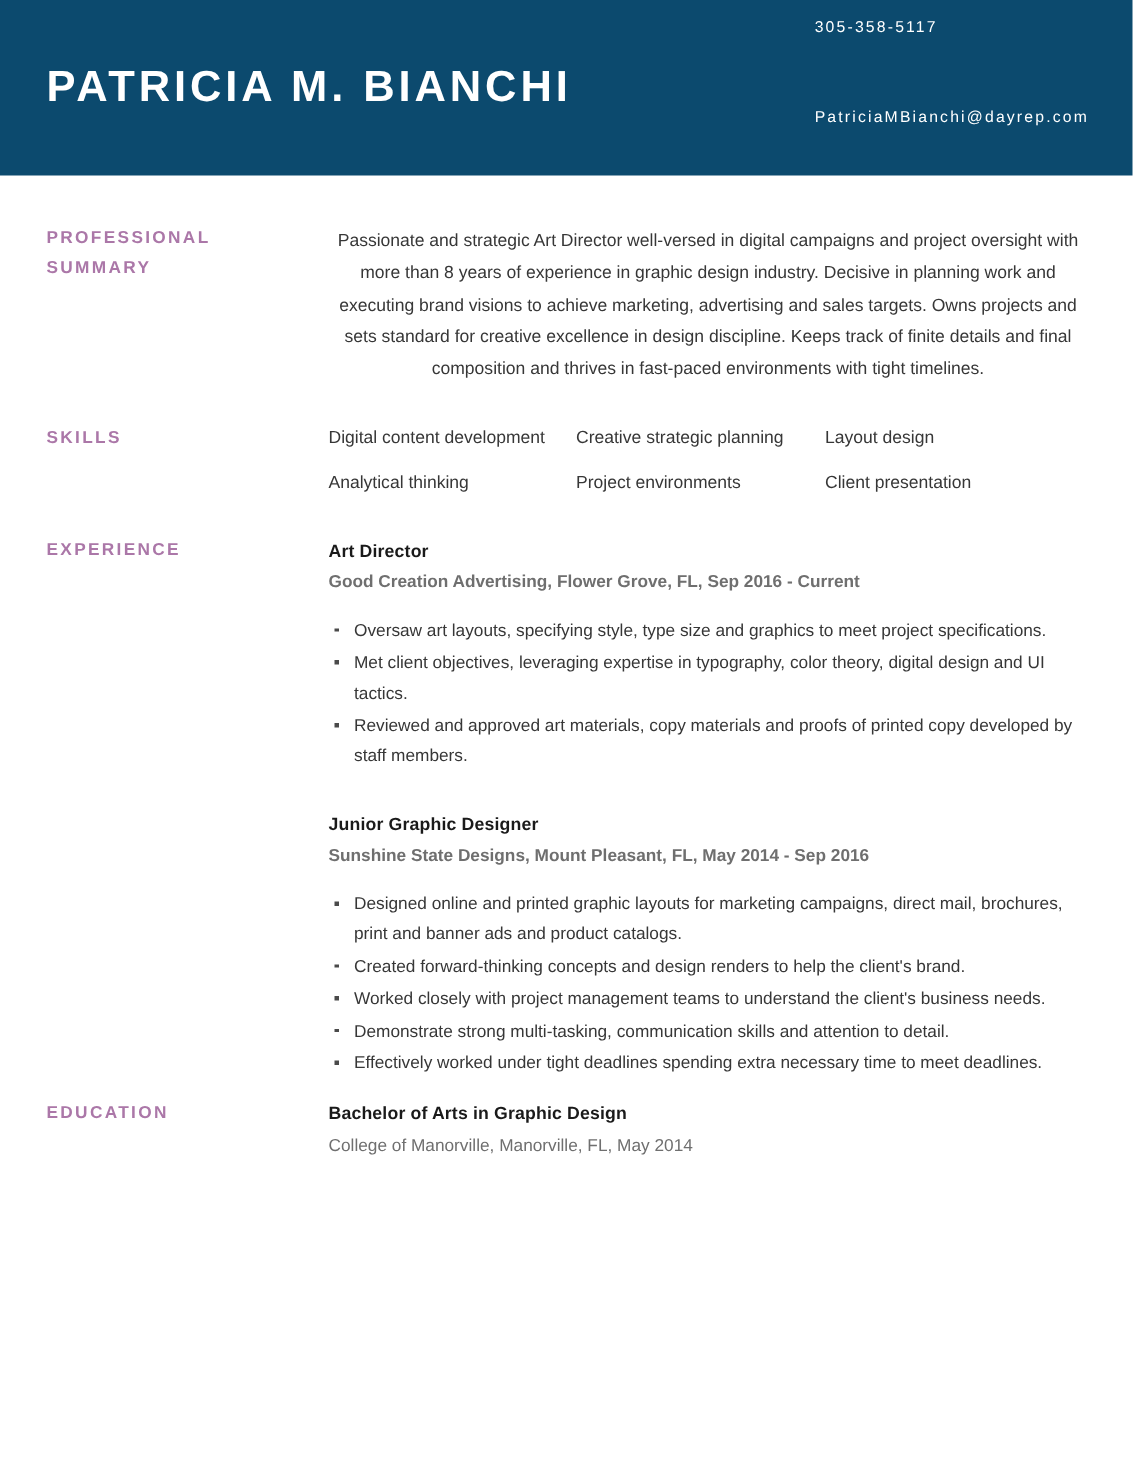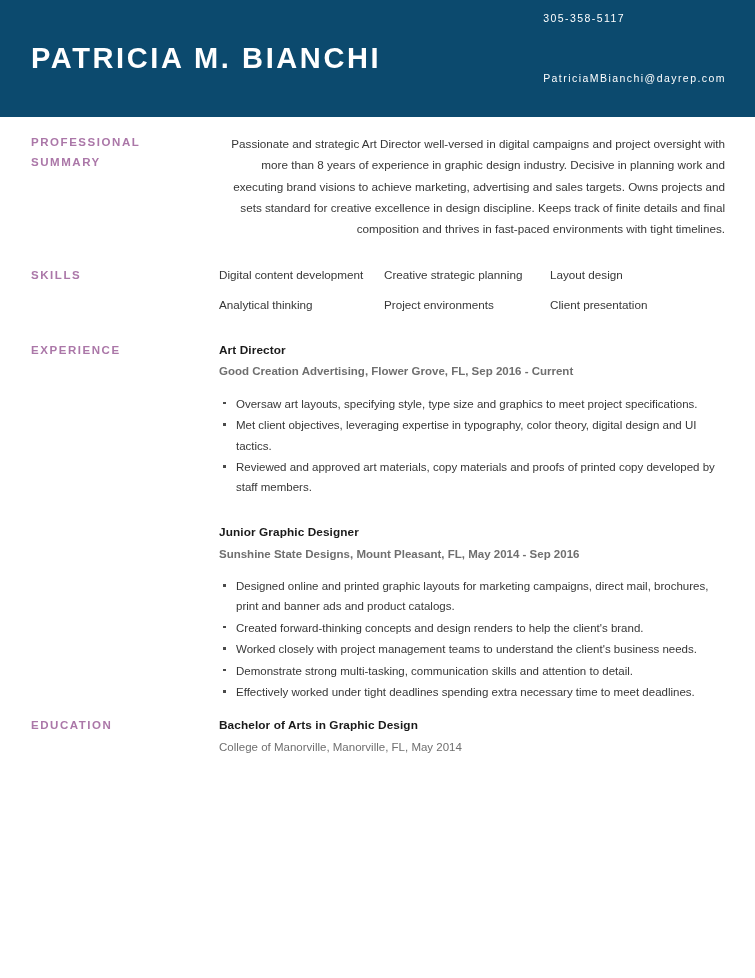--- a/index.html
+++ b/index.html
@@ -74,27 +74,27 @@
     line-height: 1.72;
     padding-top: 0px;
   }
 
   .sec-body {
     flex: 1 1 auto;
     min-width: 0;
   }
 
   
-  .sec-summary { margin-top: 16px; }
+  .sec-summary { margin-top: 33px; }
 
   .summary-text {
     font-size: 11.7px;
     line-height: 1.82;
     color: #373737;
-    text-align: right;
+    text-align: center;
   }
 
   
   .sec-skills { margin-top: 27px; }
 
   .skills-grid {
     display: grid;
     grid-template-columns: 165px 166px auto;
     row-gap: 12px;
     font-size: 11.7px;

